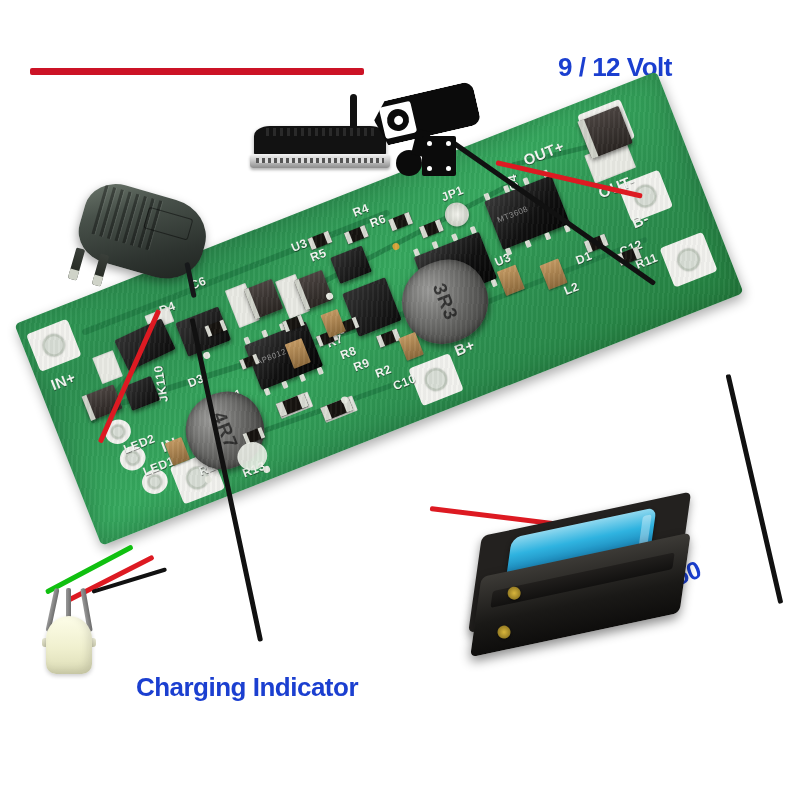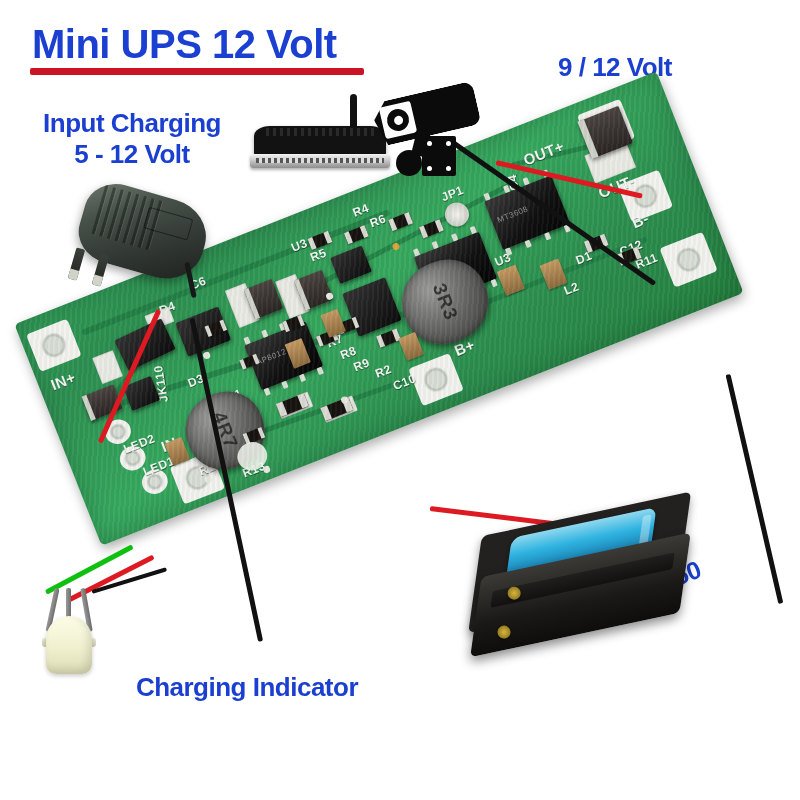--- a/index.html
+++ b/index.html
@@ -134,27 +134,22 @@
      border-radius:23px 23px 10px 10px;box-shadow:inset -4px -4px 8px rgba(0,0,0,.12),0 2px 4px rgba(0,0,0,.2);}
   #led-rim{position:absolute;left:8px;top:50px;width:54px;height:9px;
      background:linear-gradient(#e9e9d4,#c9c9ad);border-radius:3px;}
   .leg{position:absolute;width:5px;background:linear-gradient(90deg,#9a9a9a,#6d6d6d);border-radius:2px;}
 </style>
 </head>
 <body>
 
 <div id="stage">
 
-  <div class="lbl" id="title">Mini UPS 12 Volt</div>
   <div id="title-rule"></div>
 
-  <div class="lbl" id="in-lbl">
-    <div>Input Charging</div>
-    <div>5 - 12 Volt</div>
-  </div>
 
   <div class="lbl" id="out-lbl">
     <div>9 / 12 Volt</div>
   </div>
 
   <div class="lbl" id="chg-lbl">
     <div>Charging Indicator</div>
   </div>
 
   <div class="lbl" id="bat-lbl">Batera 18650</div>

